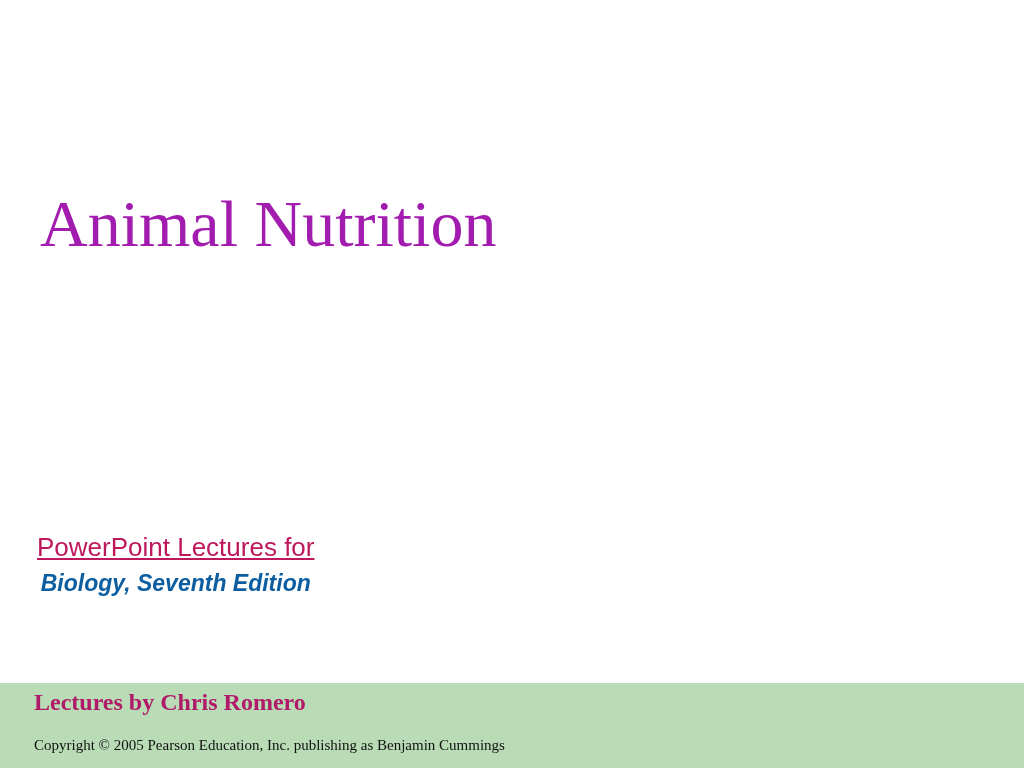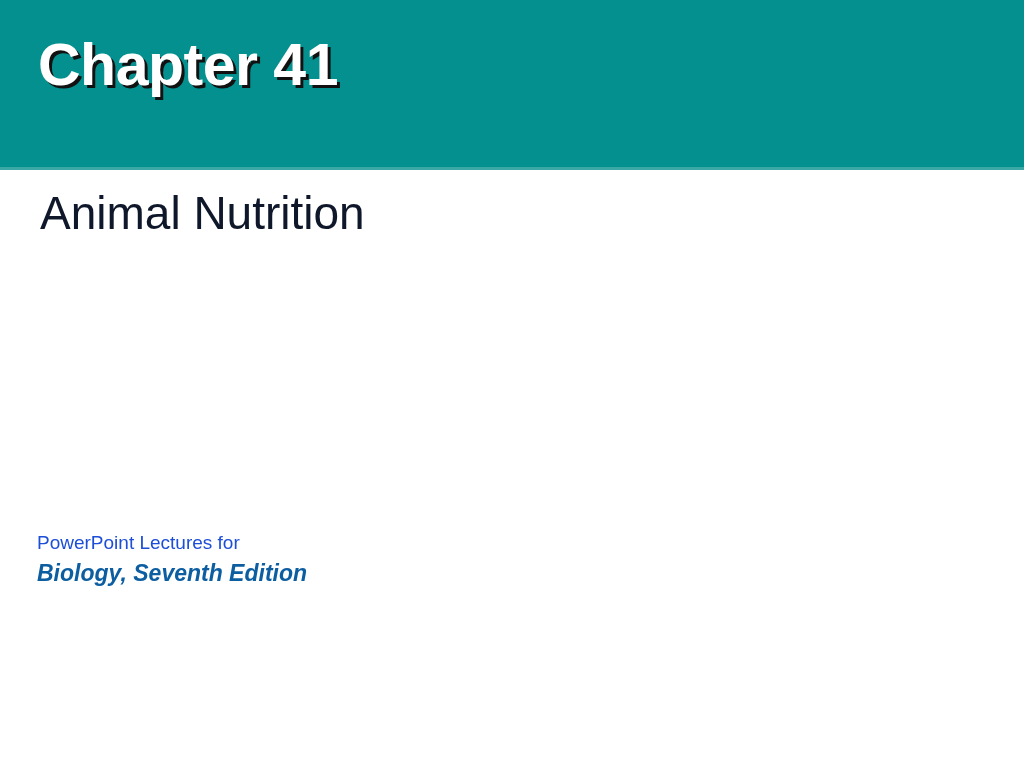--- a/index.html
+++ b/index.html
@@ -41,41 +41,42 @@
     line-height: 1;
     text-shadow: 3px 3px 0 #111111;
     white-space: nowrap;
   }
 
   
   .slide-title {
     position: absolute;
     left: 40px;
     top: 189px;
-    font-family: Liberation Sans, sans-serif;
-    font-size: 46px;
+    font-family: Liberation Serif, serif;
+    font-size: 66px;
     font-weight: normal;
-    color: #0f172a;
+    color: #a21caf;
     line-height: 1.05;
     white-space: nowrap;
   }
 
   
   .attribution {
     position: absolute;
     left: 37px;
     top: 529px;
   }
   .attrib-line1 {
     font-family: "Liberation Sans", sans-serif;
-    font-size: 19px;
+    font-size: 26px;
     font-weight: normal;
-    color: #1d4ed8;
+    color: #be185d;
     line-height: 1.45;
     white-space: nowrap;
+    text-decoration: underline;
   }
   .attrib-line2 {
     font-family: "Liberation Sans", sans-serif;
     font-size: 23px;
     font-weight: bold;
     font-style: italic;
     color: #0D5EA1;
     line-height: 1.45;
     white-space: nowrap;
     text-align: center;
@@ -120,25 +121,26 @@
     font-weight: normal;
     color: #111111;
     white-space: nowrap;
   }
 </style>
 </head>
 <body>
 
 <div class="slide">
 
-  <div class="header-band">
-    <div class="chapter-label">Chapter 41</div>
-  </div>
 
   <div class="slide-title">Animal Nutrition</div>
 
   <div class="attribution">
     <div class="attrib-line1">PowerPoint Lectures for</div>
     <div class="attrib-line2">Biology, Seventh Edition</div>
   </div>
 
+  <div class="footer-band">
+    <div class="lecturer-credit">Lectures by Chris Romero</div>
+    <div class="copyright-note">Copyright © 2005 Pearson Education, Inc. publishing as Benjamin Cummings</div>
+  </div>
 
 </div>
 
 </body></html>

